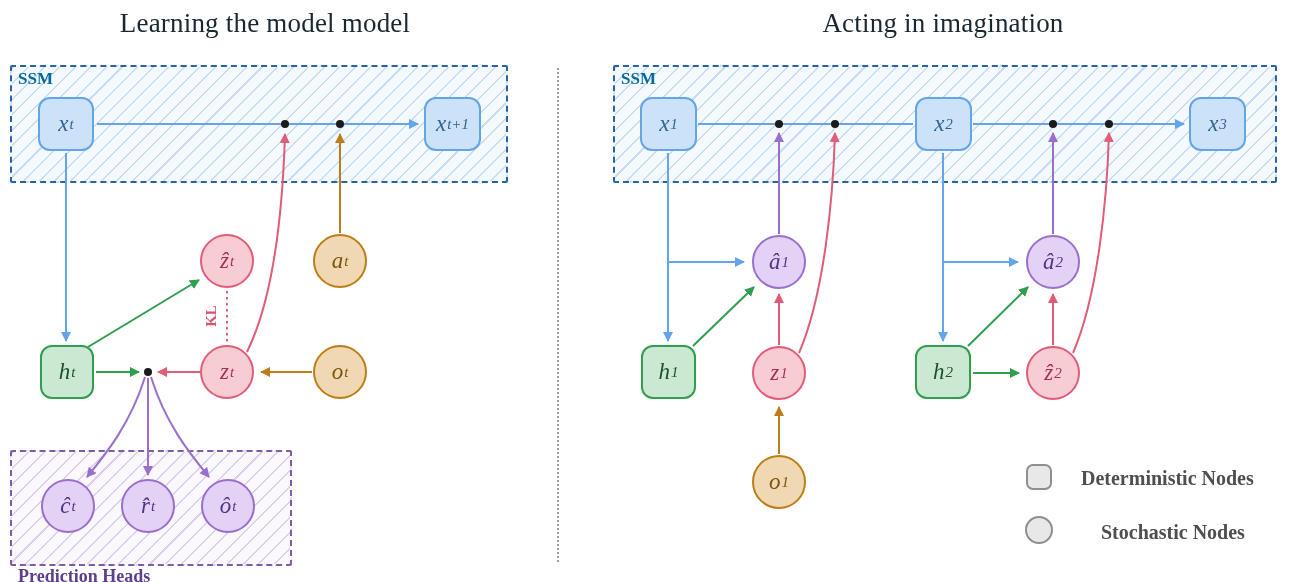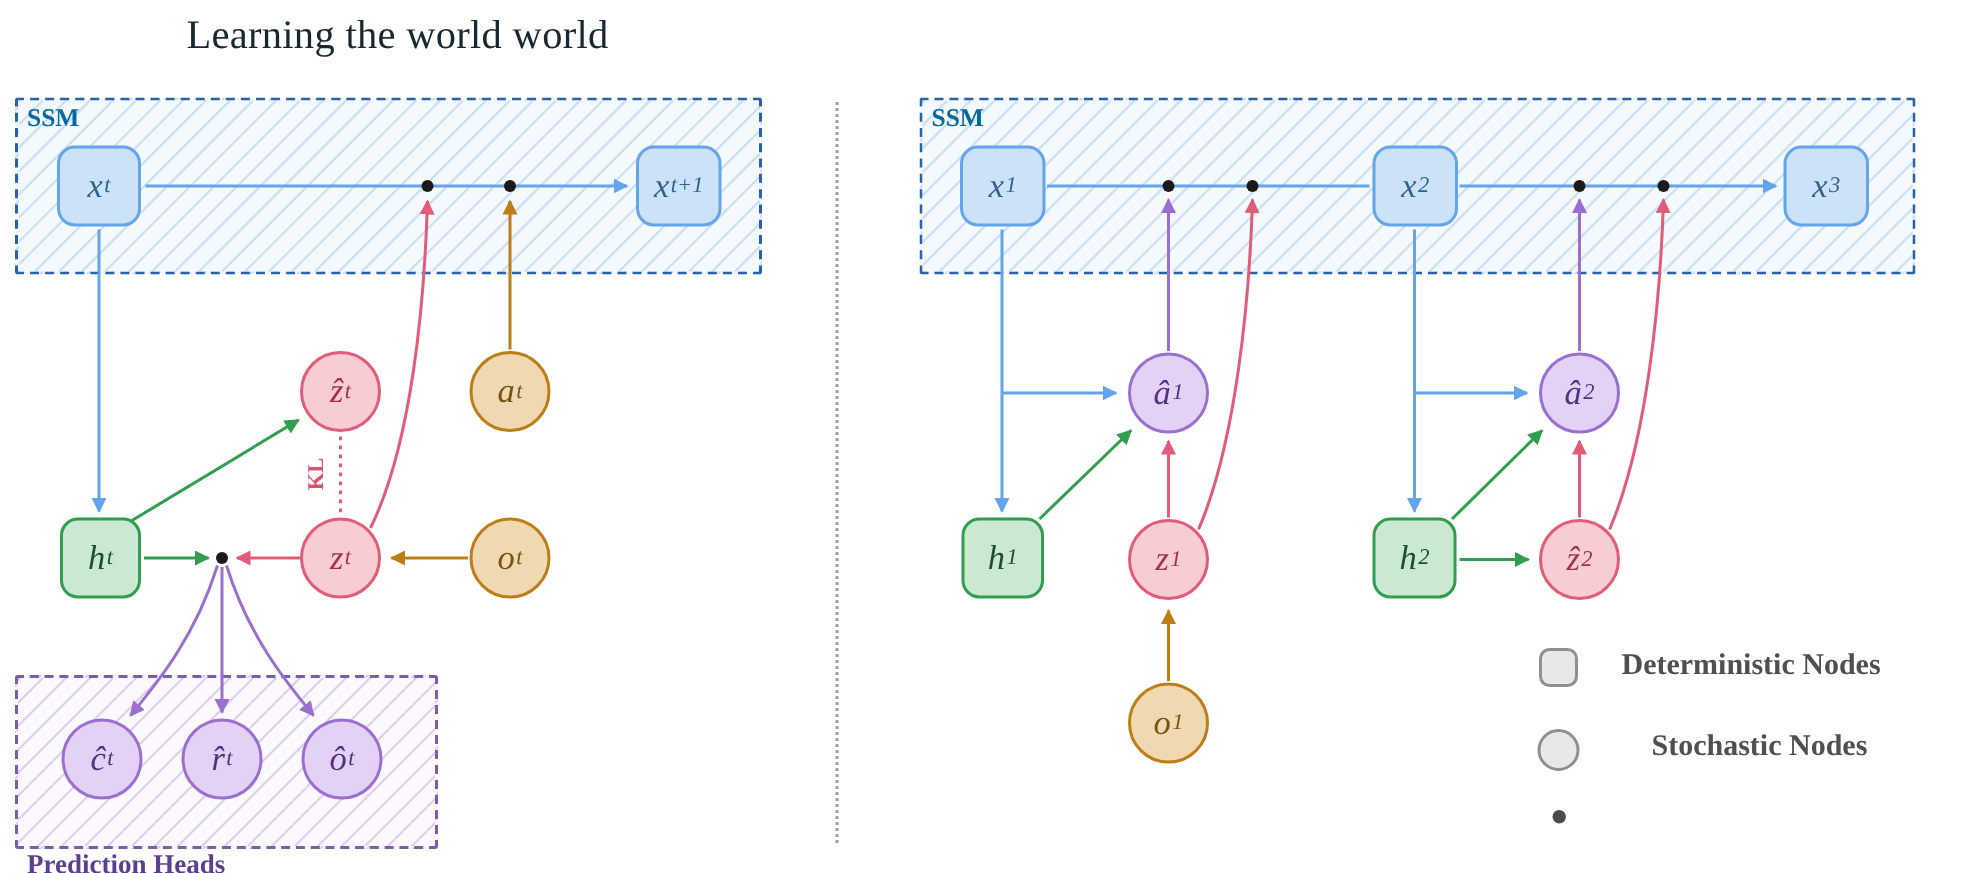--- a/index.html
+++ b/index.html
@@ -41,34 +41,35 @@
     position:absolute;left:196px;top:301px;width:30px;height:30px;
     display:flex;align-items:center;justify-content:center;
     font-weight:bold;font-size:15px;color:#d9536f;
     transform:rotate(-90deg);z-index:3;
   }
   .divider{
     position:absolute;left:557px;top:68px;height:494px;width:0;
     border-left:2.5px dotted #9aa0a6;z-index:1;
   }
   .legend-row{
-    position:absolute;display:flex;align-items:flex-start;height:32px;z-index:3;
+    position:absolute;display:flex;align-items:flex-end;height:32px;z-index:3;margin-top:26px;
   }
   .legend-slot{width:30px;display:flex;align-items:center;justify-content:center;margin-right:27px;}
   .legend-square{width:26px;height:26px;border:2px solid #8f8f8f;border-radius:7px;background:#e8e8e8;box-sizing:border-box;}
   .legend-circle{width:28px;height:28px;border:2px solid #8f8f8f;border-radius:50%;background:#e8e8e8;box-sizing:border-box;}
   .legend-dot{width:9px;height:9px;border-radius:50%;background:#4a4a4a;}
   .legend-text{font-weight:bold;font-size:20px;color:#4f4f4f;}
 </style>
 </head>
 <body>
 
 <div class="canvas">
 
-  <div class="panel-title" style="left:0;width:530px;">Learning the world world</div>
+  <div class="panel-title" style="left:0;width:530px;">Learning the model model</div>
+  <div class="panel-title" style="left:613px;width:660px;">Acting in imagination</div>
 
   <div class="divider"></div>
 
   <div class="ssm-box" style="left:10px;top:65px;width:494px;height:114px;"></div>
   <div class="box-label ssm-label" style="left:18px;top:69px;">SSM</div>
 
   <div class="ssm-box" style="left:613px;top:65px;width:660px;height:114px;"></div>
   <div class="box-label ssm-label" style="left:621px;top:69px;">SSM</div>
 
   <div class="pred-box" style="left:10px;top:450px;width:278px;height:112px;"></div>

